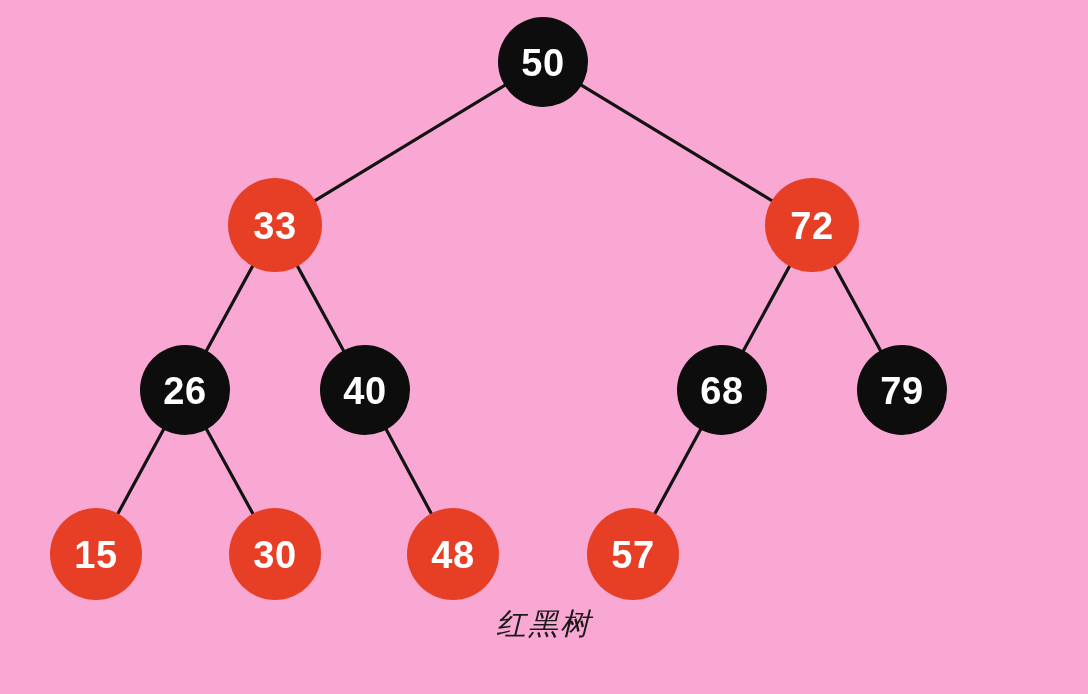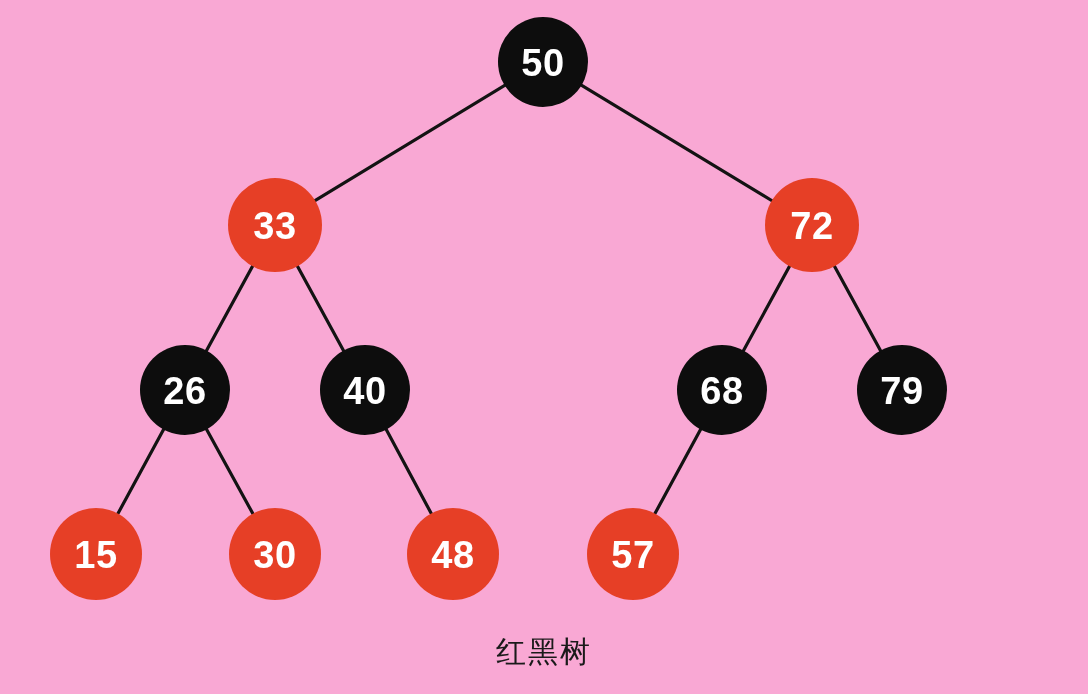--- a/index.html
+++ b/index.html
@@ -117,15 +117,15 @@
           <circle cx="453" cy="554" r="46" class="node-circle-red"></circle>
           <text x="453" y="555" class="node-label">48</text>
         </g>
         <g>
           <circle cx="633" cy="554" r="46" class="node-circle-red"></circle>
           <text x="633" y="555" class="node-label">57</text>
         </g>
       </g>
   </svg>
 
-  <div class="caption" style="top: 632px;">红黑树</div>
+  <div class="caption" style="top: 604px; font-style: italic;">红黑树</div>
 
 </div>
 
 </body></html>

